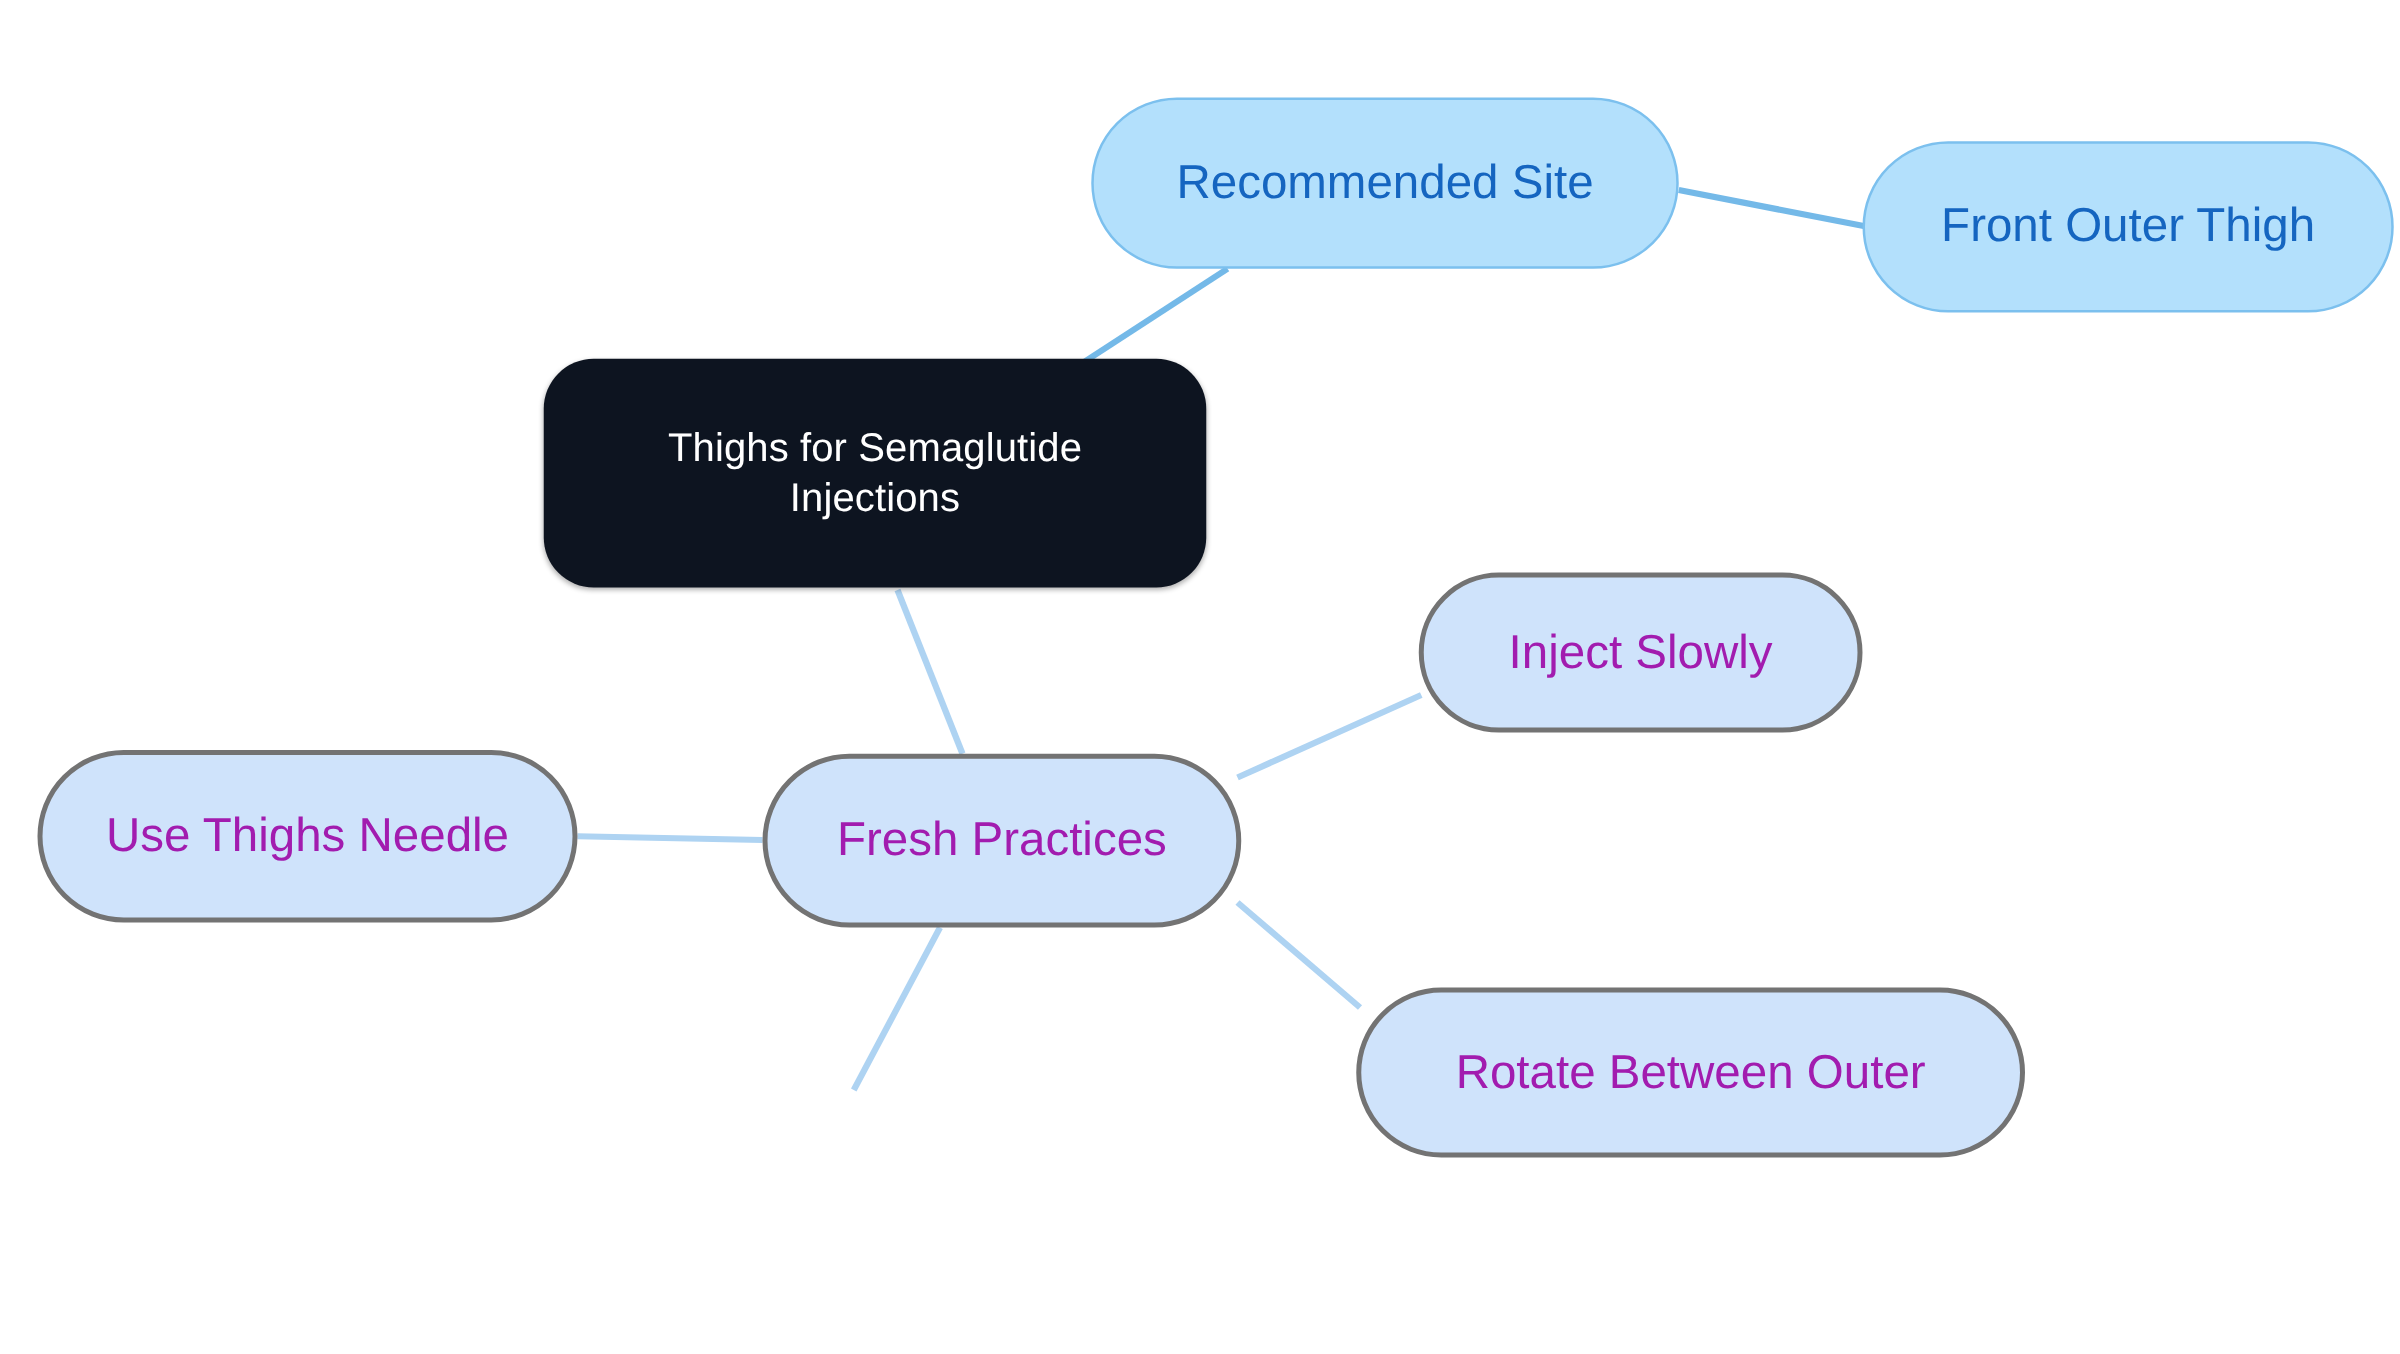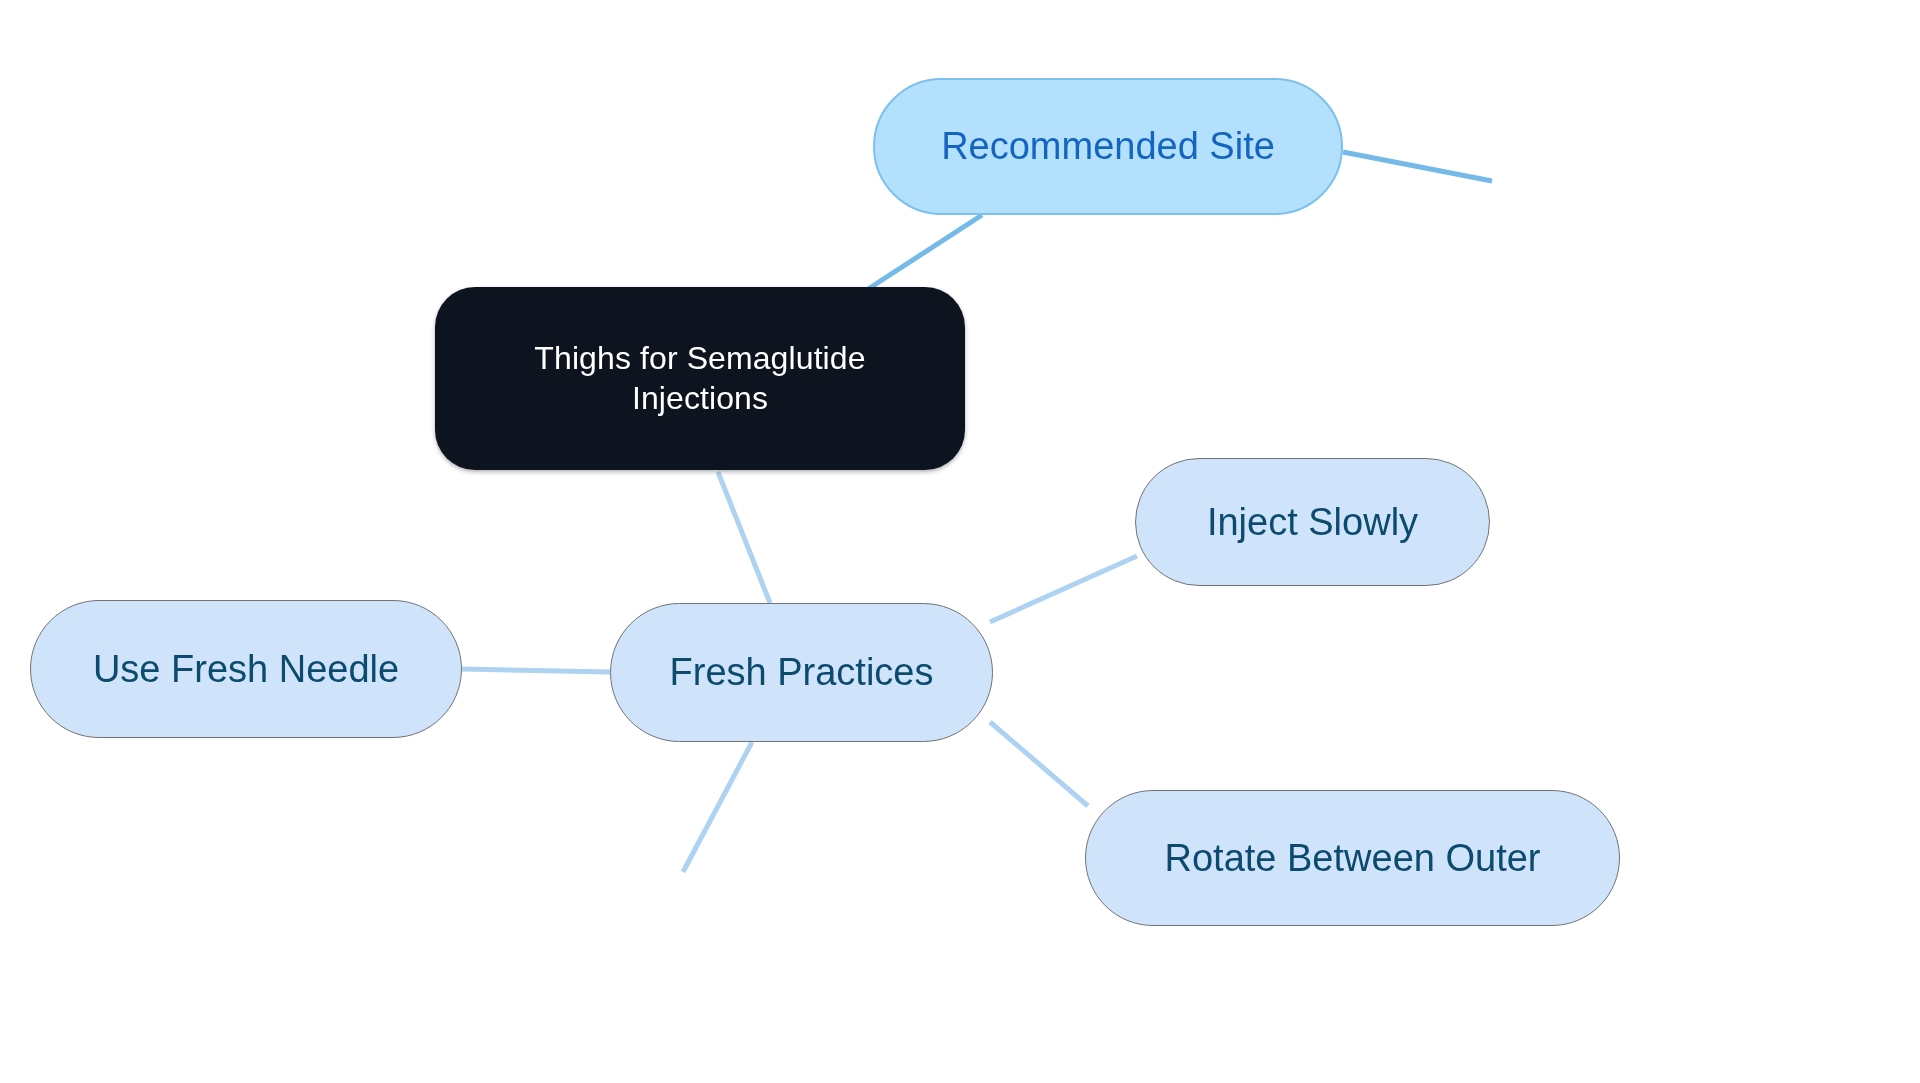--- a/index.html
+++ b/index.html
@@ -52,22 +52,22 @@
     background: #b3e0fc;
     border: 2px solid #7cc0ee;
     color: #1565c0;
     border-radius: 999px;
     font-size: 38px;
     font-weight: 400;
     padding: 0 22px;
   }
   .node-leaf {
     background: #cfe3fb;
-    border: 1px solid #737373;
-    color: #0c4a6e;
+    border: 4px solid #737373;
+    color: #a21caf;
     border-radius: 999px;
     font-size: 38px;
     font-weight: 400;
     padding: 0 22px;
   }
 </style>
 </head>
 <body>
 
 <div id="canvas">
@@ -80,23 +80,24 @@
       <line x1="990" y1="622" x2="1137" y2="556" stroke="#aed3f2" stroke-width="5" stroke-linecap="butt"></line>
       <line x1="990" y1="722" x2="1088" y2="806" stroke="#aed3f2" stroke-width="5" stroke-linecap="butt"></line>
       <line x1="752" y1="742" x2="683" y2="872" stroke="#aed3f2" stroke-width="5" stroke-linecap="butt"></line>
     </svg>
 
   <div class="node node-root" style="left: 435px; top: 287px; width: 530px; height: 183px;">Thighs for Semaglutide
 Injections</div>
 
   <div class="node node-branch" style="left: 873px; top: 78px; width: 470px; height: 137px;">Recommended Site</div>
 
+  <div class="node node-branch" style="left: 1490px; top: 113px; width: 425px; height: 137px;">Front Outer Thigh</div>
 
   <div class="node node-leaf" style="left: 610px; top: 603px; width: 383px; height: 139px;">Fresh Practices</div>
 
-  <div class="node node-leaf" style="left: 30px; top: 600px; width: 432px; height: 138px;">Use Fresh Needle</div>
+  <div class="node node-leaf" style="left: 30px; top: 600px; width: 432px; height: 138px;">Use Thighs Needle</div>
 
   <div class="node node-leaf" style="left: 1135px; top: 458px; width: 355px; height: 128px;">Inject Slowly</div>
 
   <div class="node node-leaf" style="left: 1085px; top: 790px; width: 535px; height: 136px;">Rotate Between Outer</div>
 
 
 </div>
 
 </body></html>

